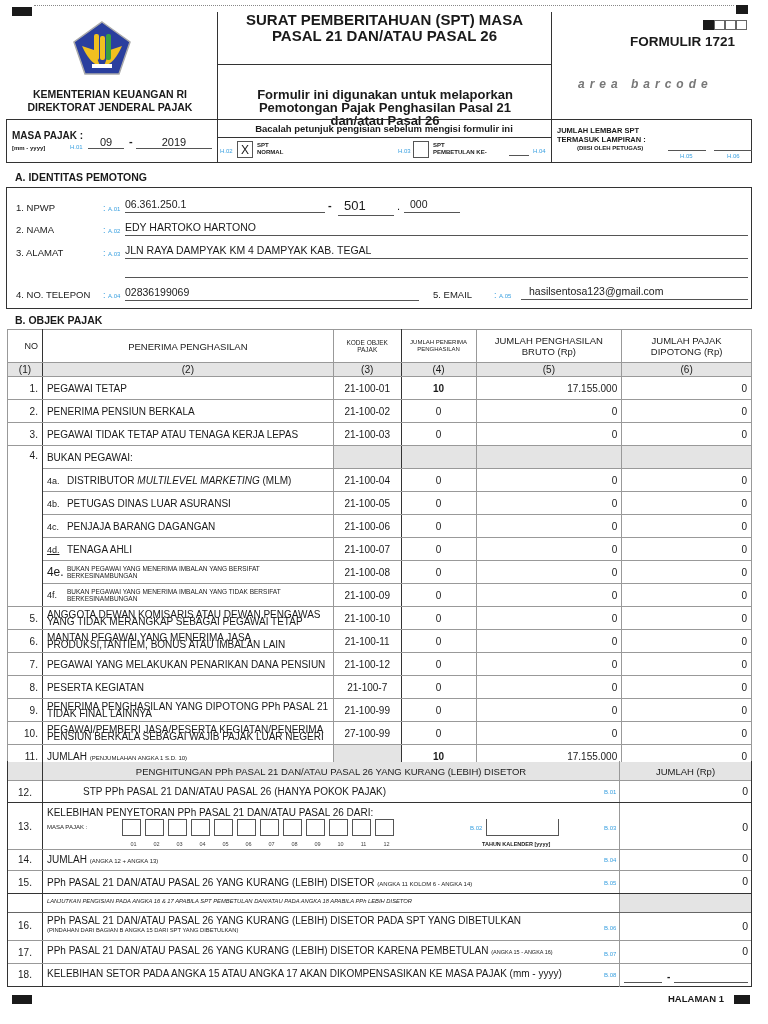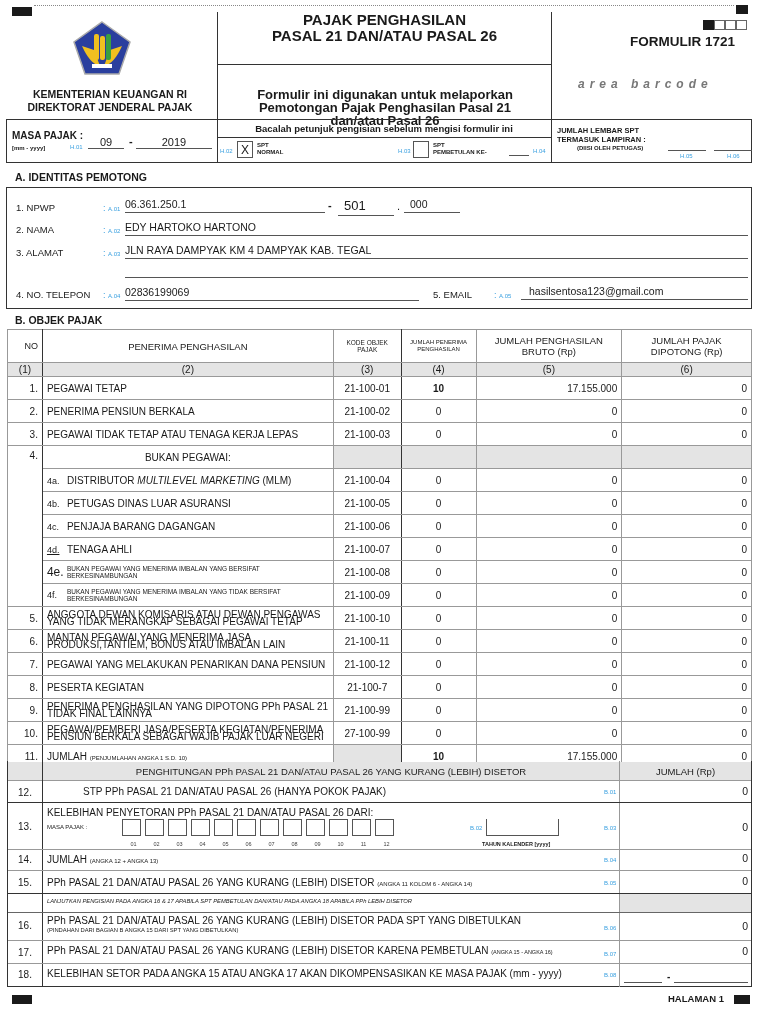--- a/index.html
+++ b/index.html
@@ -50,21 +50,21 @@
 <div class="abs center bold" style="left:8px;top:88px;width:204px;font-size:10.5px;line-height:13px;">
   <div>KEMENTERIAN KEUANGAN RI</div>
   <div>DIREKTORAT JENDERAL PAJAK</div>
 </div>
 
 <div class="vline" style="left:217px;top:12px;height:107px;"></div>
 <div class="vline" style="left:551px;top:12px;height:107px;"></div>
 <div class="hline" style="left:217px;top:64px;width:334px;"></div>
 
 <div class="abs center bold" style="left:218px;top:12px;width:333px;font-size:15px;line-height:16px;">
-  <div>PAJAK PENGHASILAN</div>
+  <div>SURAT PEMBERITAHUAN (SPT) MASA</div>
   <div>PASAL 21 DAN/ATAU PASAL 26</div>
 </div>
 <div class="abs center bold" style="left:250px;top:88px;width:270px;font-size:13px;line-height:13px;">Formulir ini digunakan untuk melaporkan Pemotongan Pajak Penghasilan Pasal 21 dan/atau Pasal 26</div>
 
 <div class="abs" style="left:703px;top:16px;">
   <span style="display:inline-block;width:11px;height:10px;background:#1a1a1a;"></span><span style="display:inline-block;width:11px;height:10px;border:1px solid #666;"></span><span style="display:inline-block;width:11px;height:10px;border:1px solid #666;"></span><span style="display:inline-block;width:11px;height:10px;border:1px solid #666;"></span>
 </div>
 <div class="abs bold" style="left:630px;top:34px;font-size:13.5px;">FORMULIR 1721</div>
 <div class="abs bold" style="left:578px;top:77px;font-size:12px;letter-spacing:5px;color:#777;font-style:italic;">area barcode</div>
 
@@ -183,21 +183,21 @@
     <td class="no">3.</td>
     <td>PEGAWAI TIDAK TETAP ATAU TENAGA KERJA LEPAS</td>
     <td class="cnt" style="border-right:1.5px solid #333;">21-100-03</td>
     <td class="cnt">0</td>
     <td class="num">0</td>
     <td class="num">0</td>
   </tr>
 
   <tr class="thick" style="height:19px;">
     <td class="no" rowspan="7" style="vertical-align:top;padding-top:4px;">4.</td>
-    <td style="height:19px;text-align:center;">BUKAN PEGAWAI:</td>
+    <td style="height:19px;">BUKAN PEGAWAI:</td>
     <td class="gray" style="border-right:1.5px solid #333;height:19px;"></td>
     <td class="gray"></td>
     <td class="gray"></td>
     <td class="gray"></td>
   </tr>
   <tr>
     <td style="padding-left:4px;"><span style="display:inline-block;width:20px;font-size:9px;">4a.</span><span>DISTRIBUTOR <i>MULTILEVEL MARKETING</i> (MLM)</span></td>
     <td class="cnt" style="border-right:1.5px solid #333;">21-100-04</td>
     <td class="cnt">0</td>
     <td class="num">0</td>

